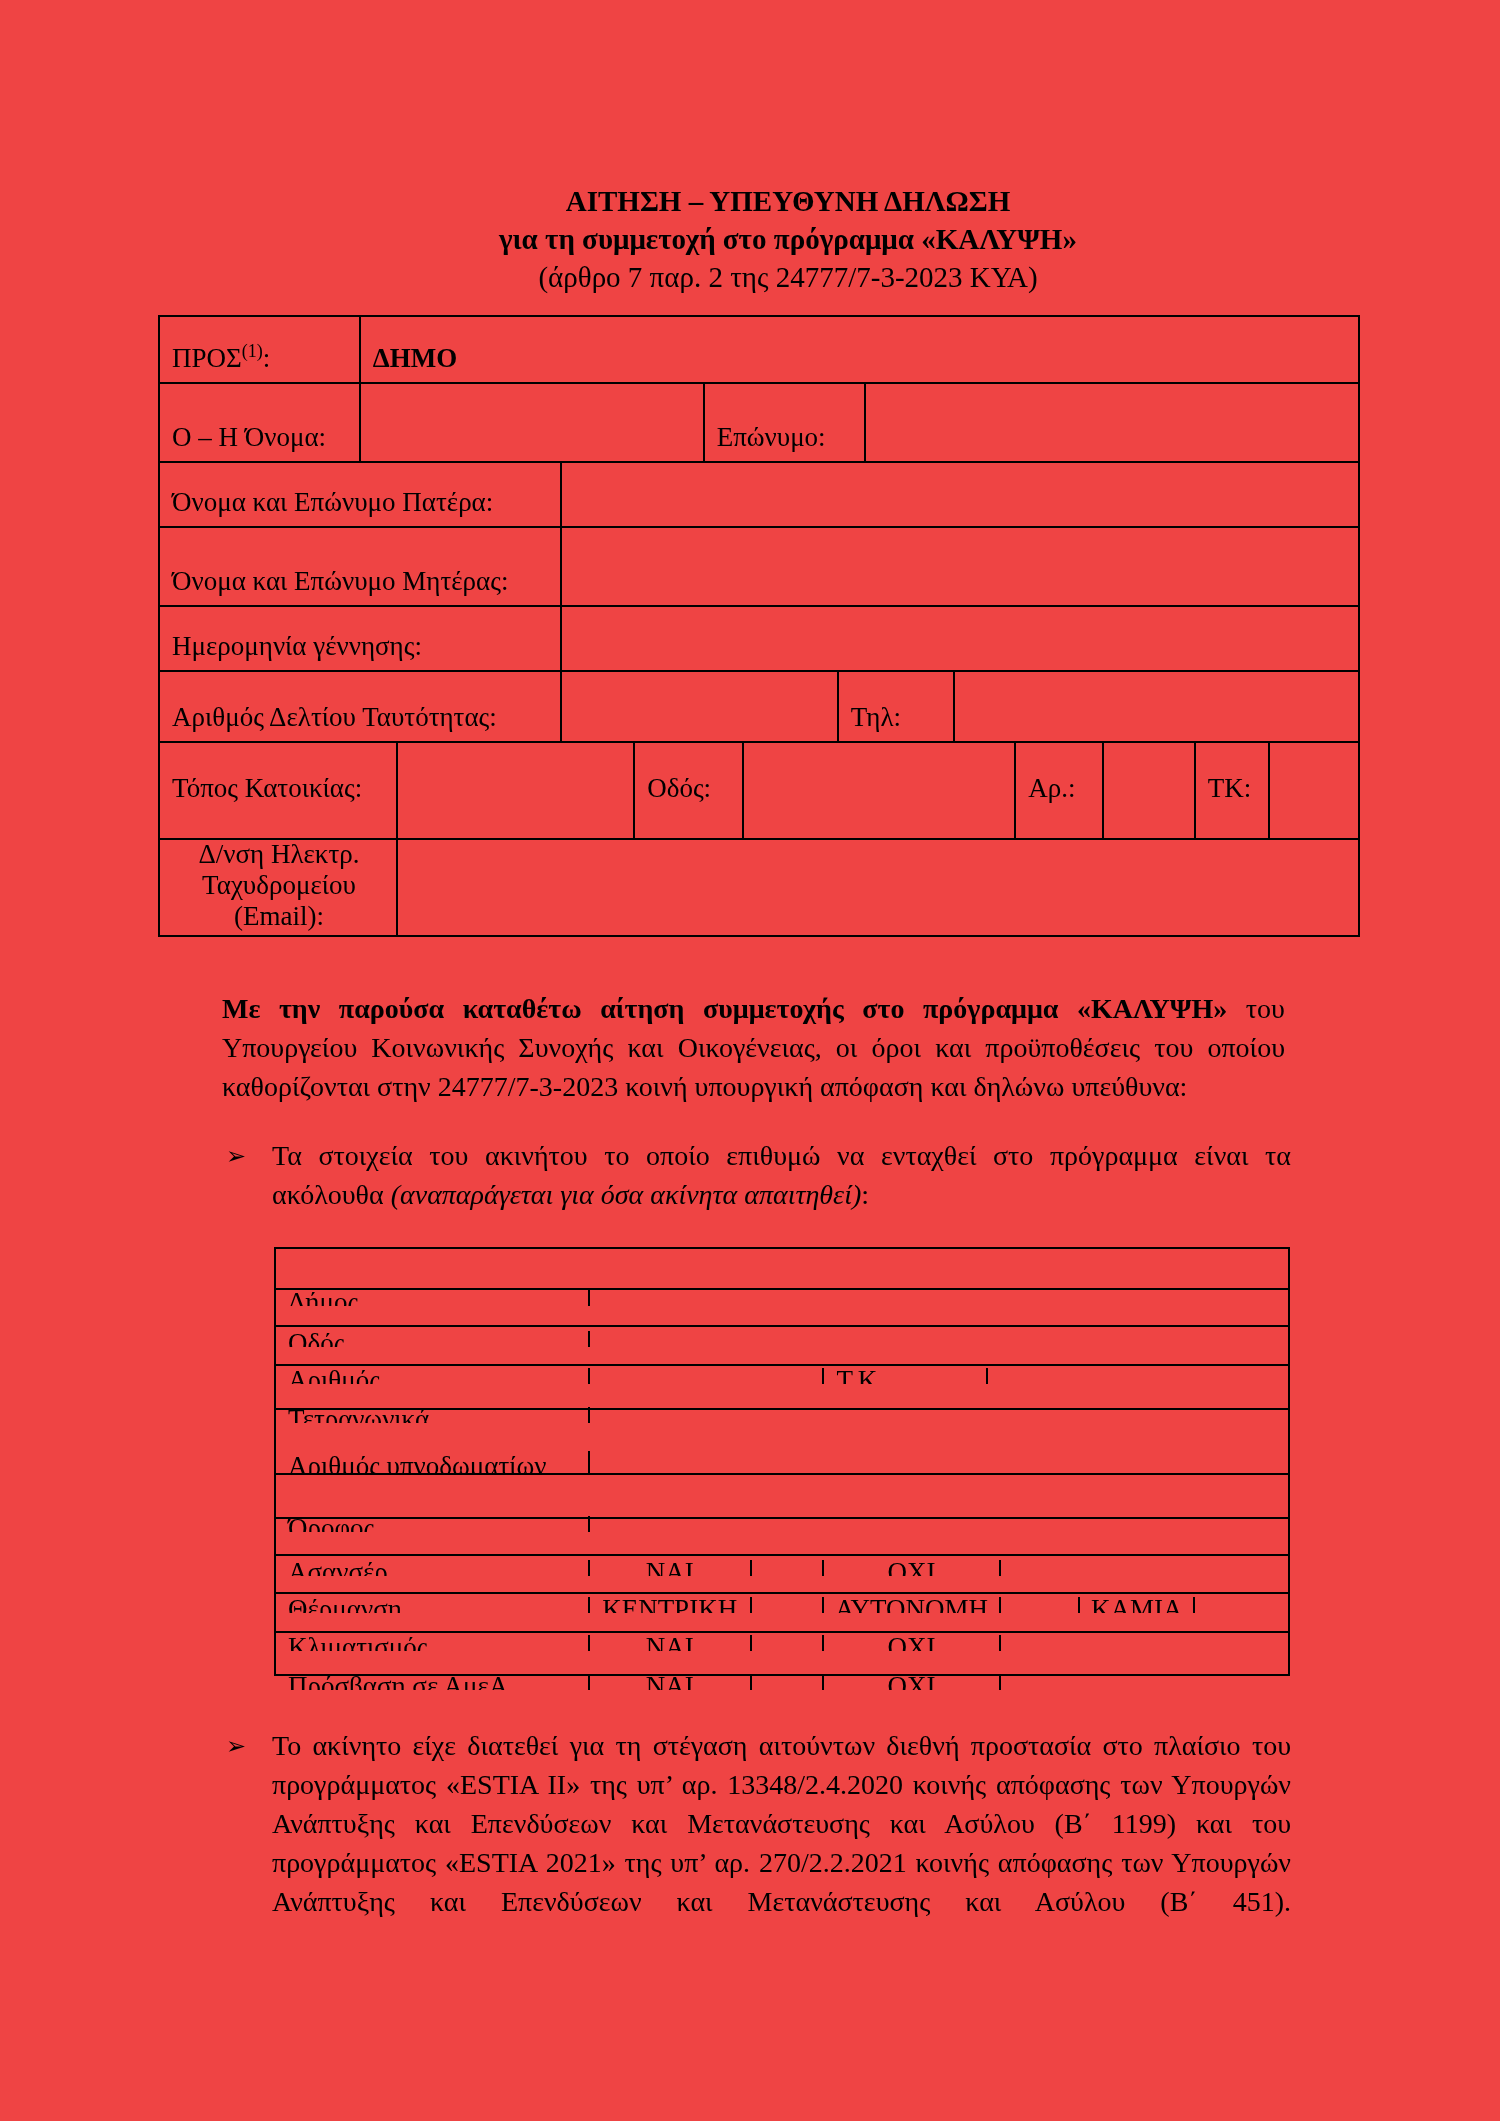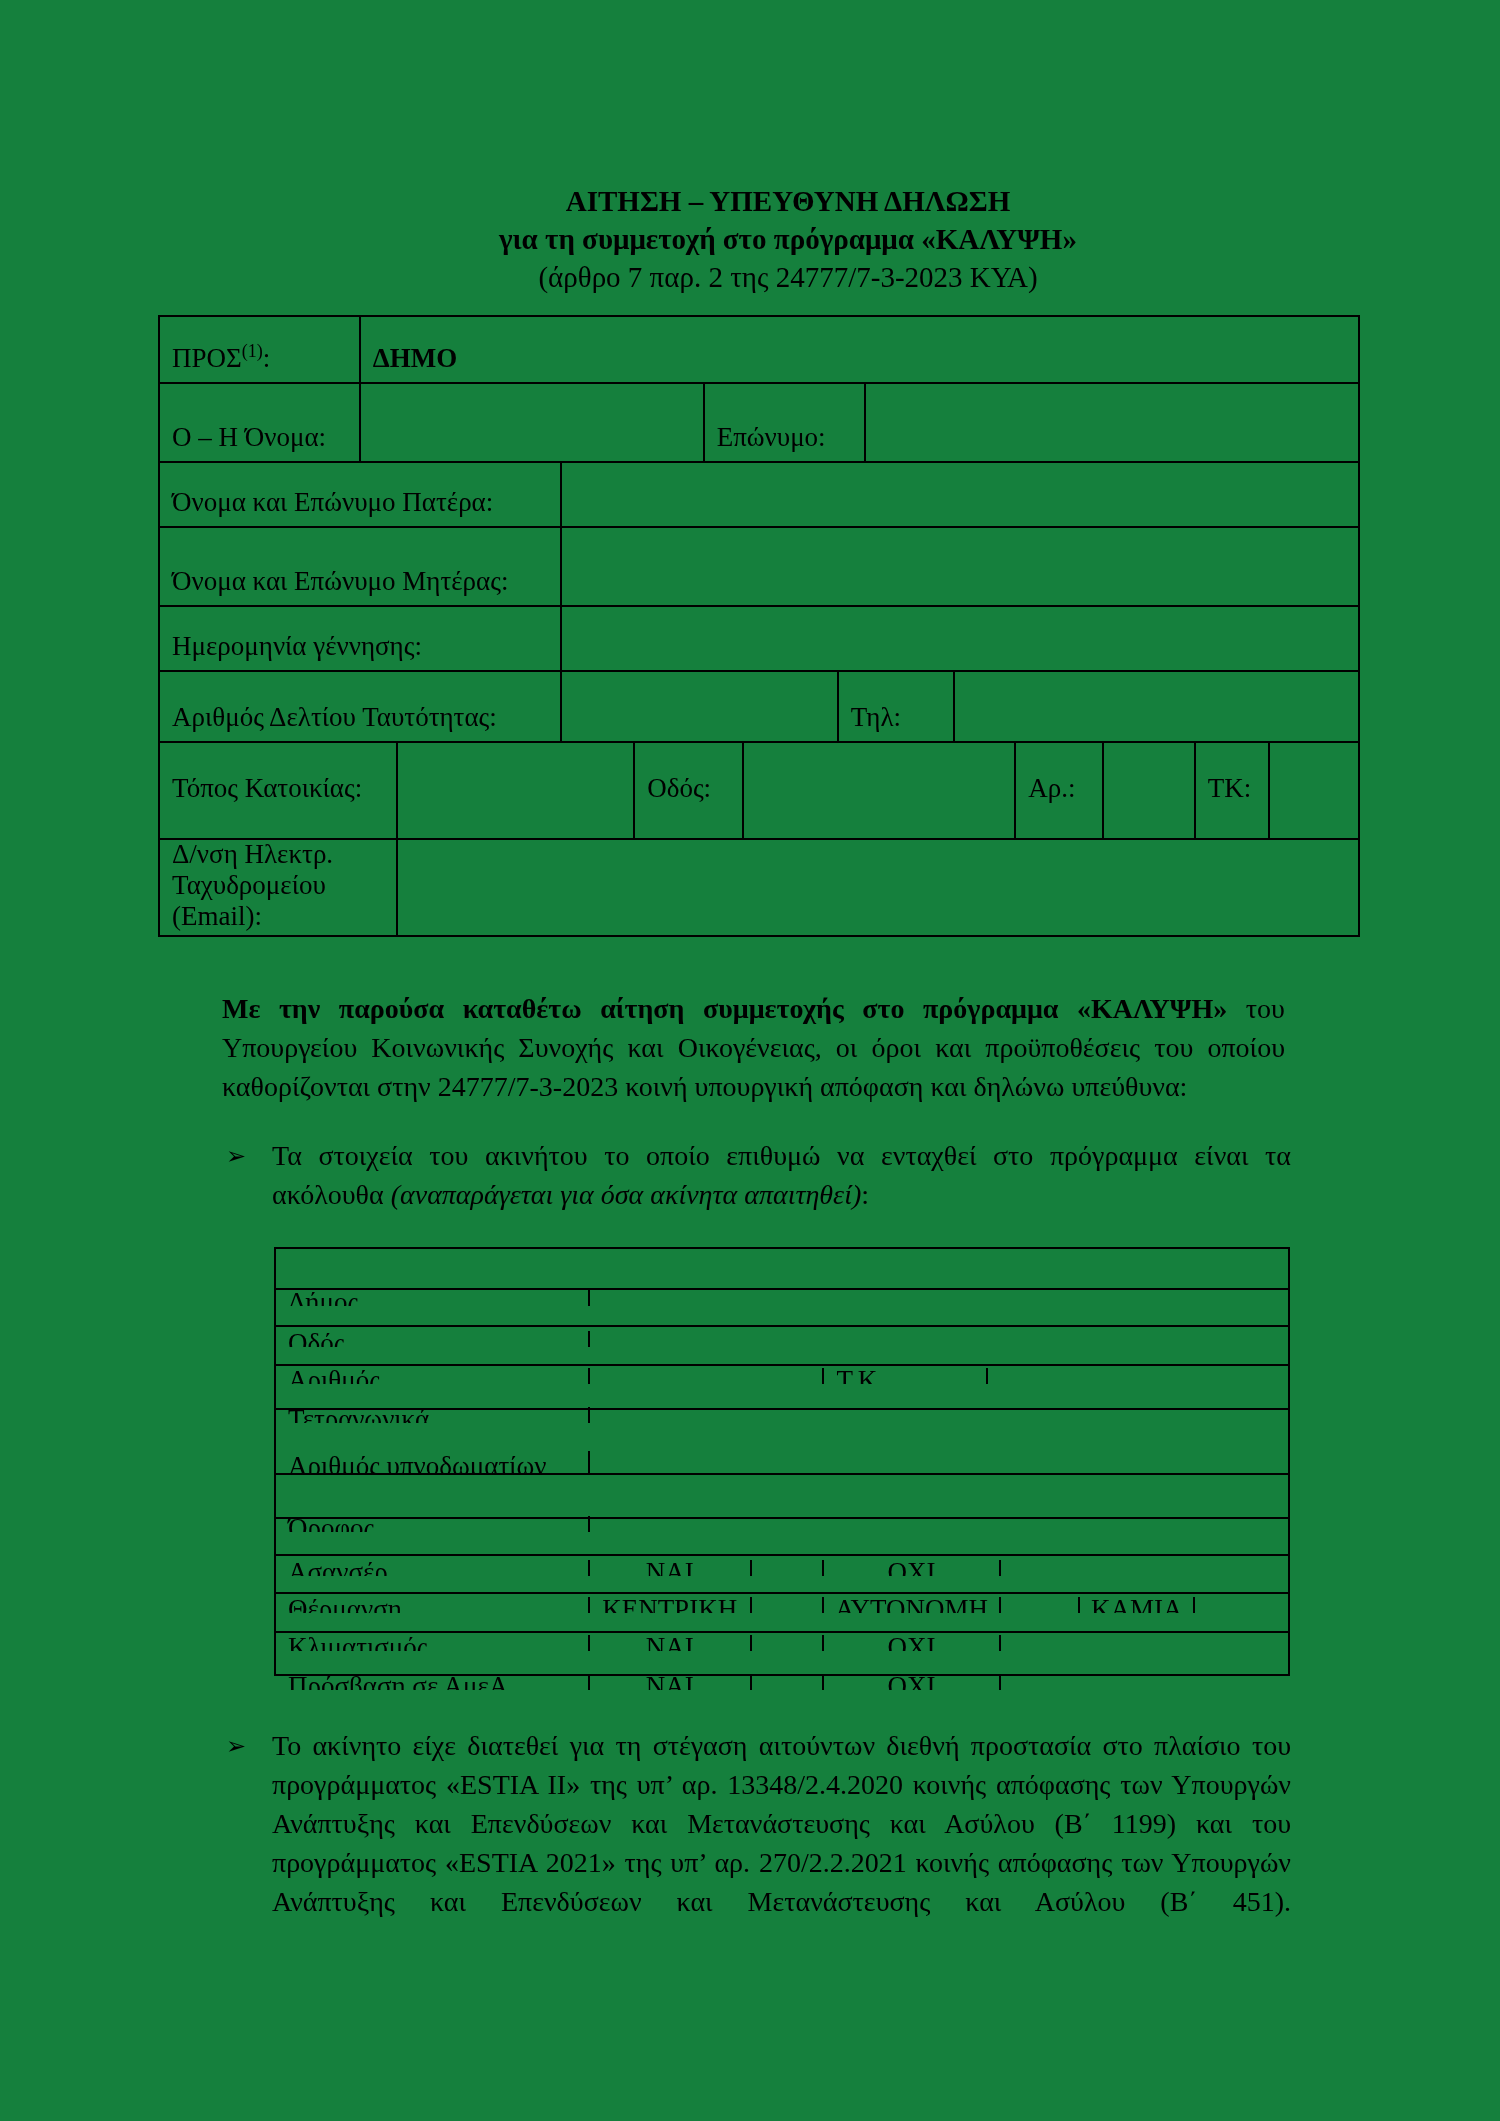--- a/index.html
+++ b/index.html
@@ -1,36 +1,36 @@
 <!DOCTYPE html>
 <html lang="el"><head>
 <meta charset="utf-8">
 <style>
   html,body { margin:0; padding:0; background:#e8e8e8; }
   .page {
     position:relative;
     width:1500px; height:2121px;
     margin:0 auto;
-    background:#15803d;
+    background:#ef4444;
     color:#000000;
     font-family:"Liberation Serif","DejaVu Serif",serif;
     overflow:hidden;
   }
   
   .title-block {
     margin-top:182px;
     text-align:center;
     transform:translateX(38px);
     font-size:29px;
     line-height:38px;
   }
   .title-block .b { font-weight:bold; }
   
   .tbl { border:2px solid #000; box-sizing:border-box; }
-  .trow { display:flex; border-top:2px solid #000; box-sizing:border-box; }
+  .trow { display:flex; border-top:2px solid #000; box-sizing:border-box;text-align:center; }
   .trow:first-child { border-top:none; }
   .cell {
     box-sizing:border-box;
     display:flex;
     align-items:flex-end;
     padding:4px 10px 8px 12px;
     overflow:hidden;
   }
   .cell + .cell { border-left:2px solid #000; }
   .vmid   { align-items:center; }

